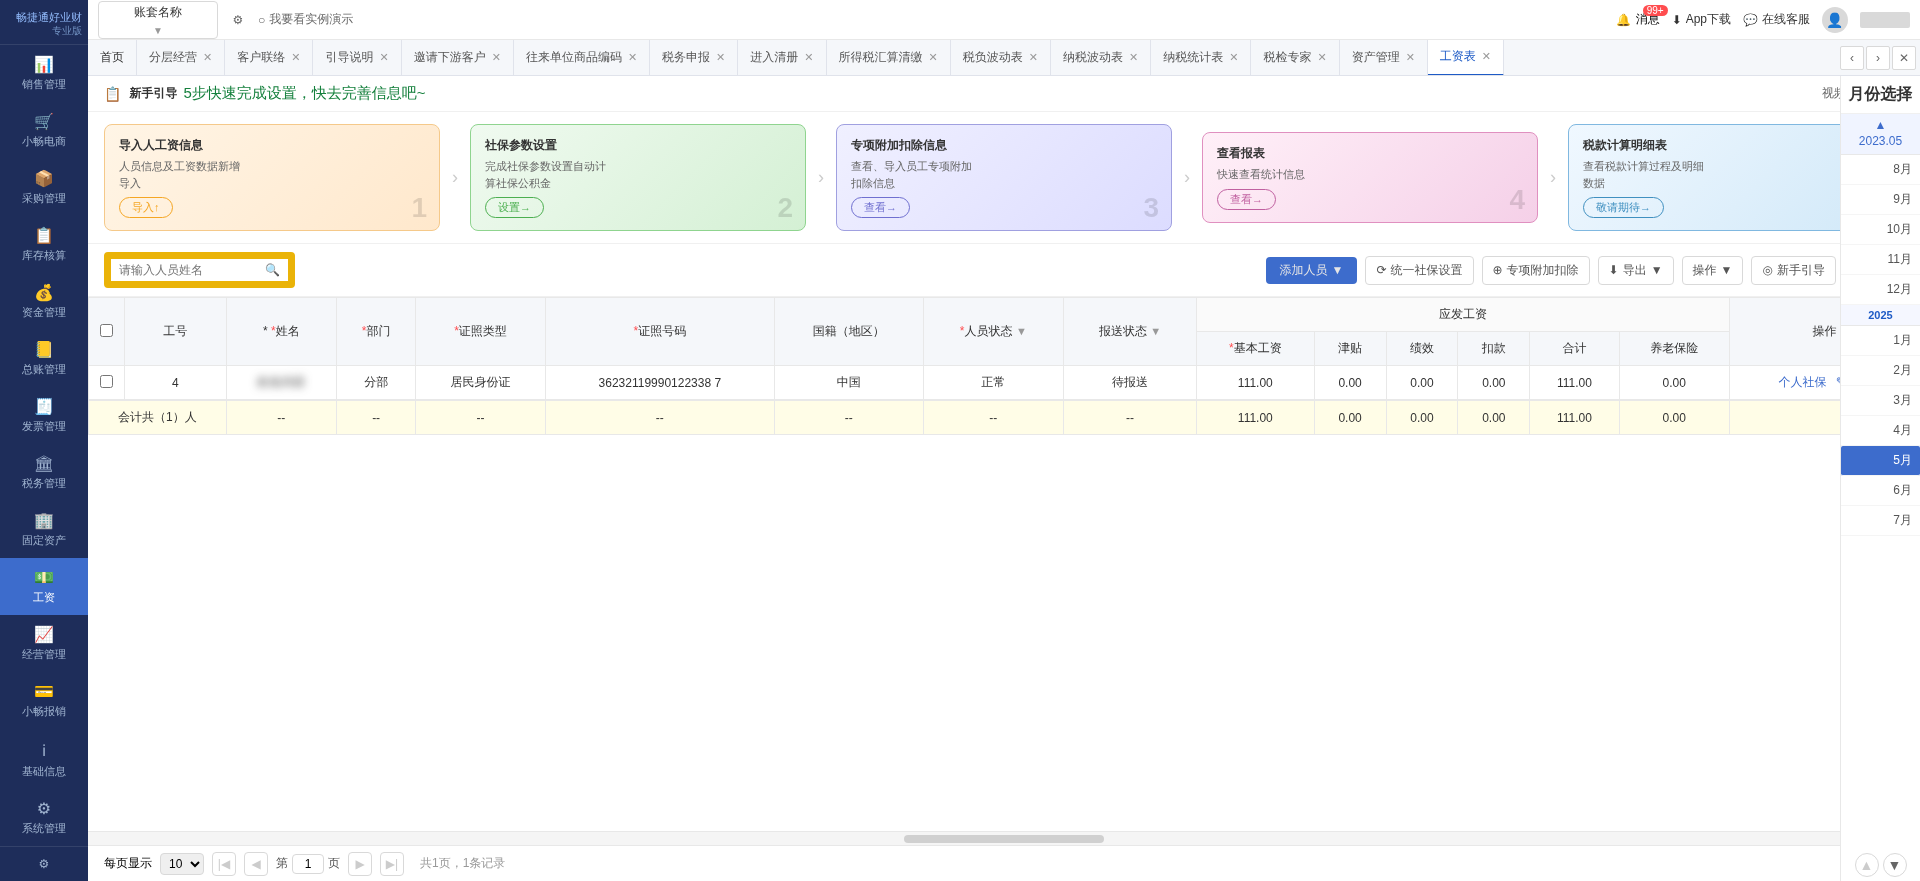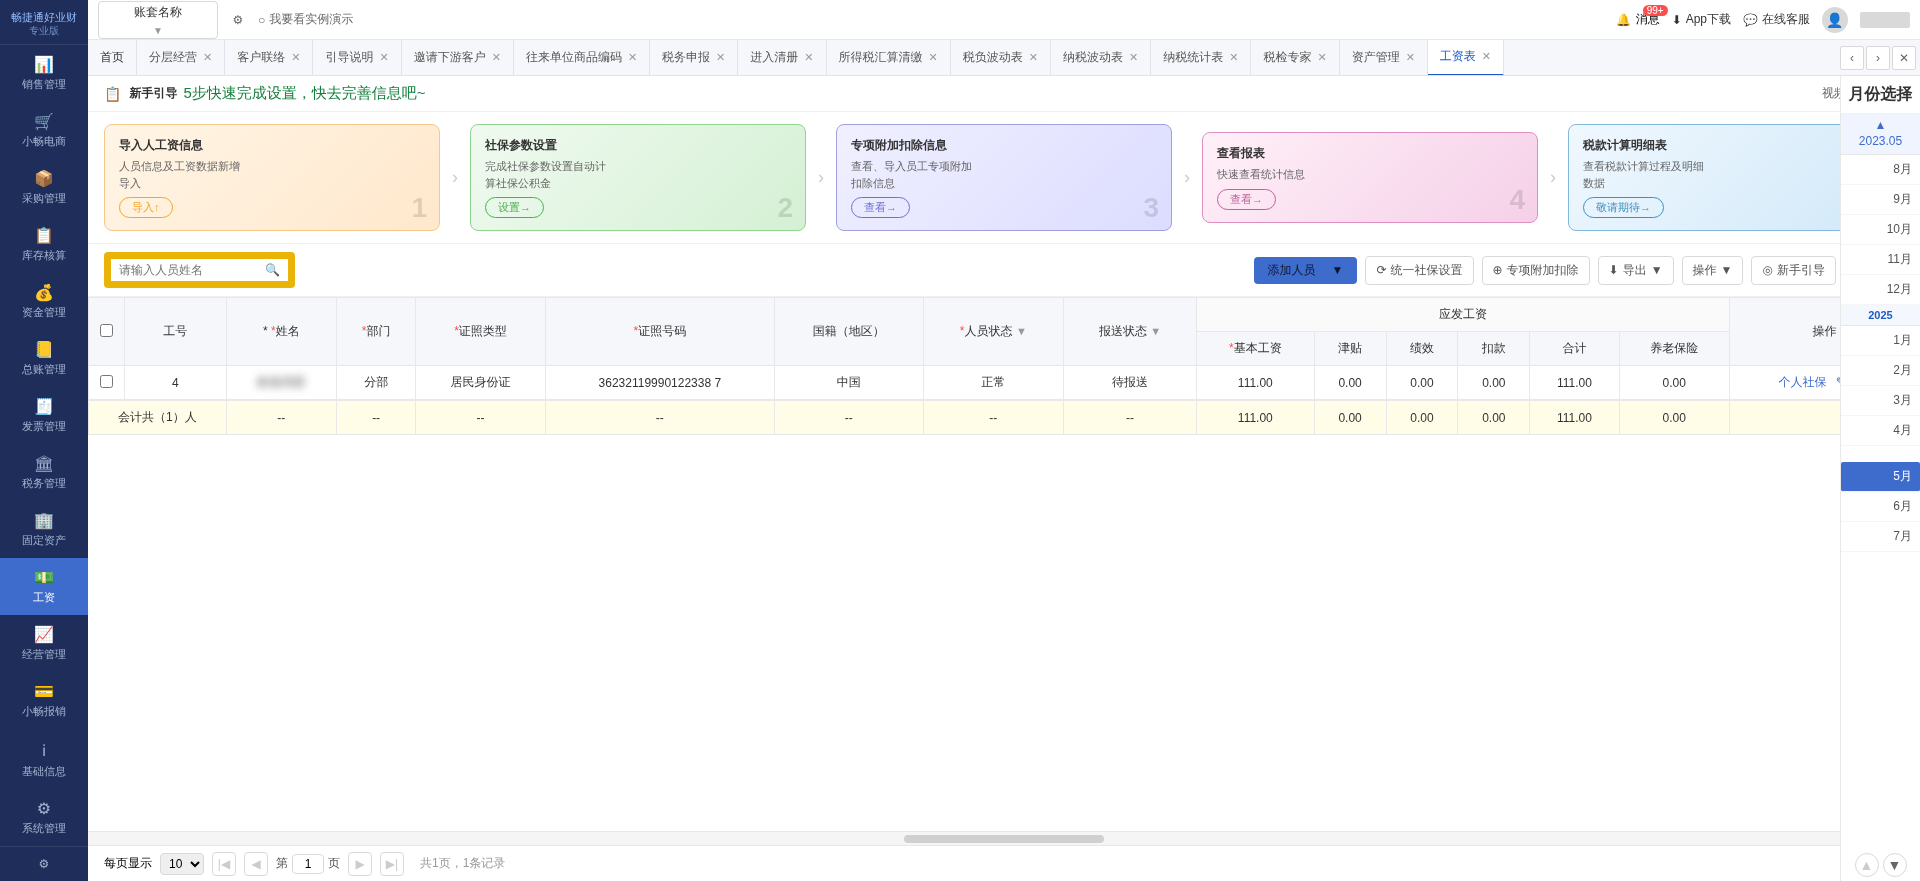--- a/index.html
+++ b/index.html
@@ -1,20 +1,20 @@
 <!DOCTYPE html>
 <html><head>
   <meta charset="utf-8">
   <style>
     * { box-sizing: border-box; margin: 0; padding: 0; font-family: 'Microsoft YaHei', Arial, sans-serif; font-size: 12px; }
     body { width: 1920px; height: 881px; overflow: hidden; background: #f0f2f5; display: flex; }
 
     
     .sidebar { width: 88px; min-width: 88px; background: #1e2d5a; height: 100vh; display: flex; flex-direction: column; align-items: center; color: #fff; }
-    .sidebar-logo { width: 100%; padding: 10px 6px 6px; text-align: center; border-bottom: 1px solid rgba(255,255,255,0.1); }
+    .sidebar-logo { width: 100%; padding: 10px 6px 6px; text-align: right; border-bottom: 1px solid rgba(255,255,255,0.1); }
     .sidebar-logo-text { font-size: 11px; color: #90b8f8; line-height: 1.3; }
     .sidebar-logo-sub { font-size: 10px; color: #7090c0; }
     .sidebar-nav { flex: 1; width: 100%; overflow-y: auto; }
     .sidebar-item { width: 100%; padding: 10px 4px; text-align: center; cursor: pointer; color: #a0b4d0; transition: background 0.2s; }
     .sidebar-item.active { background: #3d6ccc; color: #fff; }
     .sidebar-item-label { font-size: 11px; margin-top: 3px; display: block; }
     .sidebar-icon { font-size: 16px; display: block; }
     .sidebar-settings { width: 100%; padding: 10px; text-align: center; cursor: pointer; color: #a0b4d0; border-top: 1px solid rgba(255,255,255,0.1); }
 
     
@@ -67,21 +67,21 @@
     .step-btn-3 { border: 1px solid #7070d0; color: #7070d0; background: transparent; }
     .step-btn-4 { border: 1px solid #c060a0; color: #c060a0; background: transparent; }
     .step-btn-5 { border: 1px solid #4090c0; color: #4090c0; background: transparent; }
     .step-arrow { width: 30px; text-align: center; color: #ccc; font-size: 18px; flex-shrink: 0; }
 
     
     .toolbar { background: #fff; padding: 8px 16px; display: flex; align-items: center; gap: 8px; border-bottom: 1px solid #f0f0f0; }
     .search-input-wrap { display: flex; align-items: center; border: 7px solid #eab308; border-radius: 4px; padding: 4px 8px; gap: 6px; background: #fff; }
     .search-input { border: none; outline: none; font-size: 12px; width: 140px; color: #999; }
     .toolbar-right { margin-left: auto; display: flex; align-items: center; gap: 8px; }
-    .btn-primary { background: #3d6ccc; color: #0f172a; border: none; border-radius: 4px; padding: 5px 14px; cursor: pointer; display: flex; align-items: center; gap: 16px; font-size: 12px; }
+    .btn-primary { background: #3d6ccc; color: #e5e5e5; border: none; border-radius: 4px; padding: 5px 14px; cursor: pointer; display: flex; align-items: center; gap: 4px; font-size: 12px; }
     .btn-outline { background: #fff; color: #555; border: 1px solid #d9d9d9; border-radius: 4px; padding: 5px 10px; cursor: pointer; display: flex; align-items: center; gap: 4px; font-size: 12px; }
 
     
     .table-wrap { flex: 1; overflow: auto; background: #fff; }
     table { width: 100%; border-collapse: collapse; }
     thead tr { background: #f5f7fa; }
     th { padding: 8px 10px; border: 1px solid #e8e8e8; font-weight: 500; color: #333; text-align: center; font-size: 12px; white-space: nowrap; }
     td { padding: 8px 10px; border: 1px solid #e8e8e8; color: #333; text-align: center; font-size: 12px; white-space: nowrap; }
     .th-group { background: #fafafa; }
     .link-btn { color: #3d6ccc; cursor: pointer; margin: 0 3px; }
@@ -102,21 +102,21 @@
     .page-input { width: 32px; border: 1px solid #d9d9d9; border-radius: 4px; padding: 2px 4px; text-align: center; font-size: 12px; }
     .scroll-bar-wrap { height: 14px; background: #f5f5f5; border-top: 1px solid #e8e8e8; display: flex; align-items: center; padding: 0 2px; }
     .scroll-thumb { width: 200px; height: 8px; background: #d0d0d0; border-radius: 4px; margin: 0 auto; cursor: pointer; }
 
     
     .month-panel { position: absolute; right: 0; top: 0; width: 80px; background: #fff; border-left: 1px solid #e8e8e8; height: 100%; display: flex; flex-direction: column; z-index: 10; }
     .month-panel-title { padding: 8px 6px; font-size: 16px; color: #333; text-align: center; border-bottom: 1px solid #f0f0f0; font-weight: bold; }
     .month-panel-year { padding: 4px 6px; font-size: 11px; color: #3d6ccc; text-align: center; background: #f0f4ff; border-bottom: 1px solid #e8e8e8; }
     .month-list { flex: 1; overflow-y: auto; }
     .month-item { padding: 6px 8px; text-align: right; cursor: pointer; color: #555; font-size: 12px; border-bottom: 1px solid #f5f5f5; }
-    .month-item.active { background: #3d6ccc; color: #fff; border-radius: 2px; margin-top: 16px; }
+    .month-item.active { background: #3d6ccc; color: #fff; border-radius: 2px; }
     .month-panel-footer { padding: 4px; display: flex; justify-content: center; gap: 4px; }
     .month-panel-nav { width: 24px; height: 24px; display: flex; align-items: center; justify-content: center; border: 1px solid #d9d9d9; border-radius: 50%; cursor: pointer; color: #666; font-size: 14px; }
     .month-panel-nav.disabled { color: #ccc; }
 
     .name-blur { filter: blur(4px); display: inline-block; }
   </style>
 </head>
 <body>
 
 <div class="sidebar">

